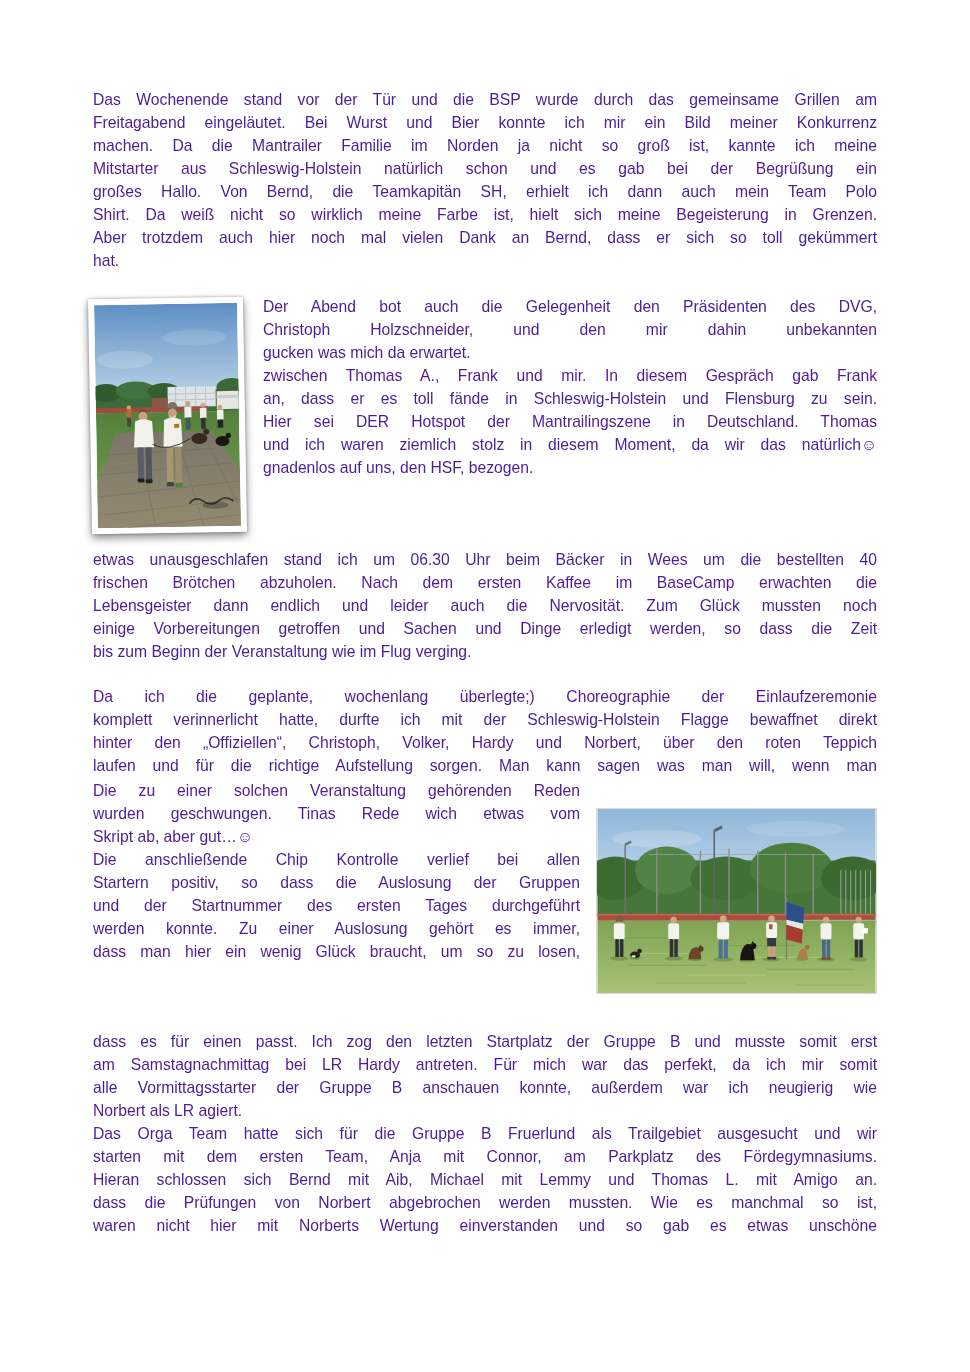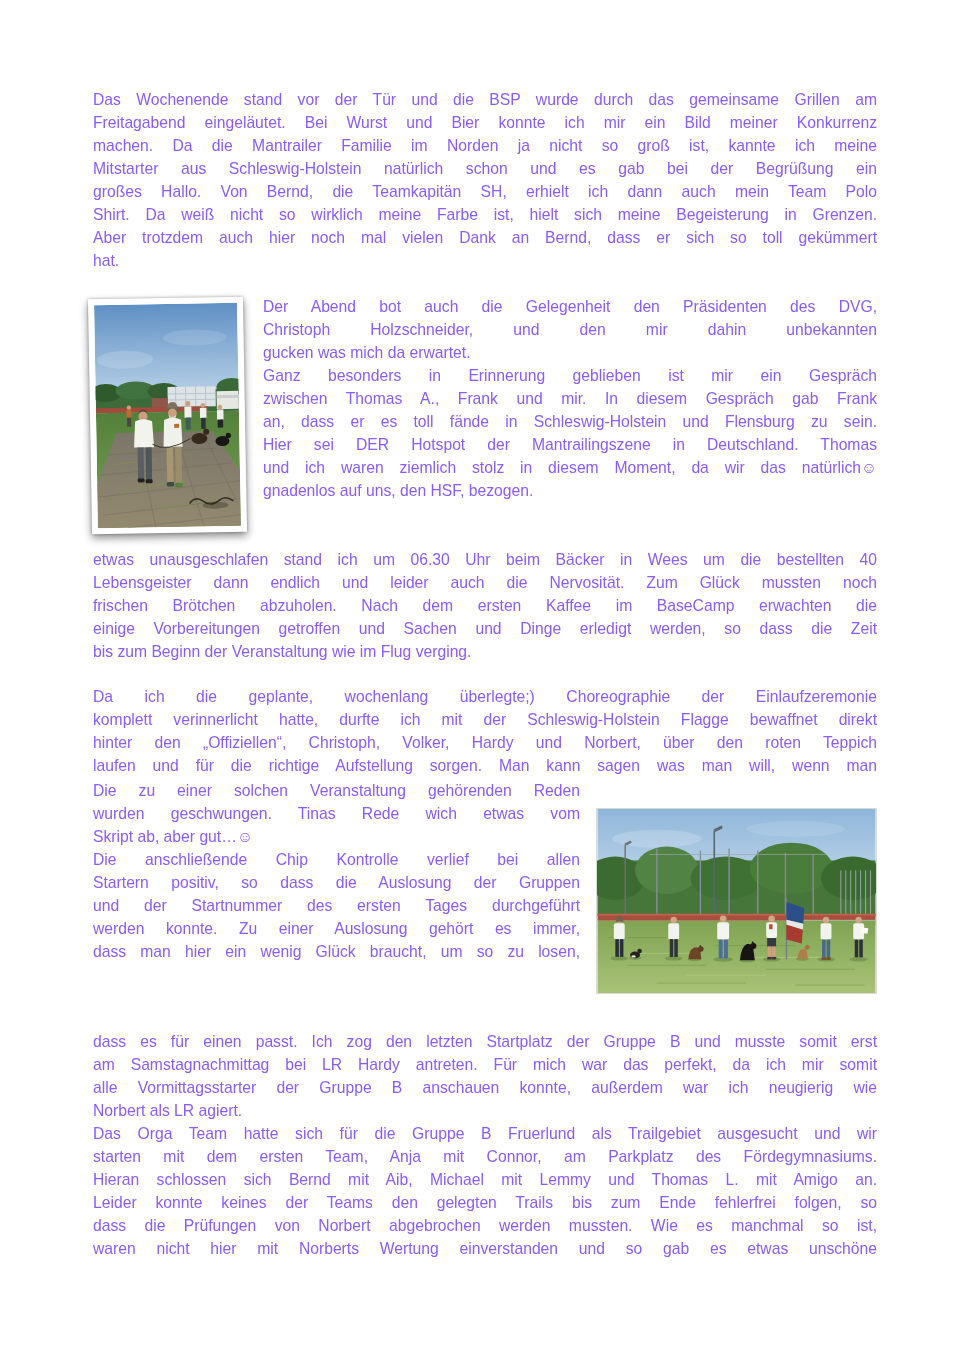--- a/index.html
+++ b/index.html
@@ -1,20 +1,20 @@
 <!DOCTYPE html>
 <html lang="de"><head>
 <meta charset="utf-8">
 <style>
   * { margin:0; padding:0; box-sizing:border-box; }
   html,body { background:#ffffff; }
   .page {
     position:relative; width:970px; height:1372px; background:#ffffff; overflow:hidden;
     font-family:"Liberation Sans","DejaVu Sans",sans-serif;
-    font-size:15.7px; line-height:23px; color:#8b5cf6;
+    font-size:15.7px; line-height:23px; color:#4c1d95;
   }
   .content { position:absolute; left:93px; top:88px; width:784px; }
   .line { text-align:justify; text-align-last:justify; }
   .line.plain { text-align-last:left; }
 
   .sec-evening { position:relative; margin-top:23px; min-height:253px; }
   .sec-evening-text { margin-left:170px; }
 
   .photo-frame {
     position:absolute; left:-3px; top:3px; width:155px; height:235px;
@@ -141,34 +141,33 @@
           <path d="M92,200 q6,-8 14,-2 q8,6 16,-1 q6,-5 14,1" stroke="#26221c" stroke-width="1.6" fill="none" opacity="0.85"></path>
         </svg>
       </div>
       <div class="sec-evening-text">
         <div>
             <div class="line">Der Abend bot auch die Gelegenheit den Präsidenten des DVG,</div>
             <div class="line">Christoph Holzschneider, und den mir dahin unbekannten</div>
             <div class="line plain">gucken was mich da erwartet.</div>
           </div>
         <div>
-            <div class="line">Ganz besonders in Erinnerung geblieben ist mir ein Gespräch</div>
             <div class="line">zwischen Thomas A., Frank und mir. In diesem Gespräch gab Frank</div>
             <div class="line">an, dass er es toll fände in Schleswig-Holstein und Flensburg zu sein.</div>
             <div class="line">Hier sei DER Hotspot der Mantrailingszene in Deutschland. Thomas</div>
             <div class="line">und ich waren ziemlich stolz in diesem Moment, da wir das natürlich☺</div>
             <div class="line plain">gnadenlos auf uns, den HSF, bezogen.</div>
           </div>
       </div>
     </div>
 
     <div class="sec-saturday">
         <div class="line">etwas unausgeschlafen stand ich um 06.30 Uhr beim Bäcker in Wees um die bestellten 40</div>
+        <div class="line">frischen Brötchen abzuholen. Nach dem ersten Kaffee im BaseCamp erwachten die</div>
         <div class="line">Lebensgeister dann endlich und leider auch die Nervosität. Zum Glück mussten noch</div>
-        <div class="line">frischen Brötchen abzuholen. Nach dem ersten Kaffee im BaseCamp erwachten die</div>
         <div class="line">einige Vorbereitungen getroffen und Sachen und Dinge erledigt werden, so dass die Zeit</div>
         <div class="line plain">bis zum Beginn der Veranstaltung wie im Flug verging.</div>
       </div>
 
     <div class="sec-ceremony-full">
         <div class="line">Da ich die geplante, wochenlang überlegte;) Choreographie der Einlaufzeremonie</div>
         <div class="line">komplett verinnerlicht hatte, durfte ich mit der Schleswig-Holstein Flagge bewaffnet direkt</div>
         <div class="line">hinter den „Offiziellen“, Christoph, Volker, Hardy und Norbert, über den roten Teppich</div>
         <div class="line">laufen und für die richtige Aufstellung sorgen. Man kann sagen was man will, wenn man</div>
       </div>
@@ -333,20 +332,19 @@
       <div>
           <div class="line">dass es für einen passt. Ich zog den letzten Startplatz der Gruppe B und musste somit erst</div>
           <div class="line">am Samstagnachmittag bei LR Hardy antreten. Für mich war das perfekt, da ich mir somit</div>
           <div class="line">alle Vormittagsstarter der Gruppe B anschauen konnte, außerdem war ich neugierig wie</div>
           <div class="line plain">Norbert als LR agiert.</div>
         </div>
       <div>
           <div class="line">Das Orga Team hatte sich für die Gruppe B Fruerlund als Trailgebiet ausgesucht und wir</div>
           <div class="line">starten mit dem ersten Team, Anja mit Connor, am Parkplatz des Fördegymnasiums.</div>
           <div class="line">Hieran schlossen sich Bernd mit Aib, Michael mit Lemmy und Thomas L. mit Amigo an.</div>
-          <div class="line">Leider konnte keines der Teams den gelegten Trails bis zum Ende fehlerfrei folgen, so</div>
           <div class="line">dass die Prüfungen von Norbert abgebrochen werden mussten. Wie es manchmal so ist,</div>
           <div class="line">waren nicht hier mit Norberts Wertung einverstanden und so gab es etwas unschöne</div>
         </div>
     </div>
 
   </div>
 </div>
 
 </body></html>

